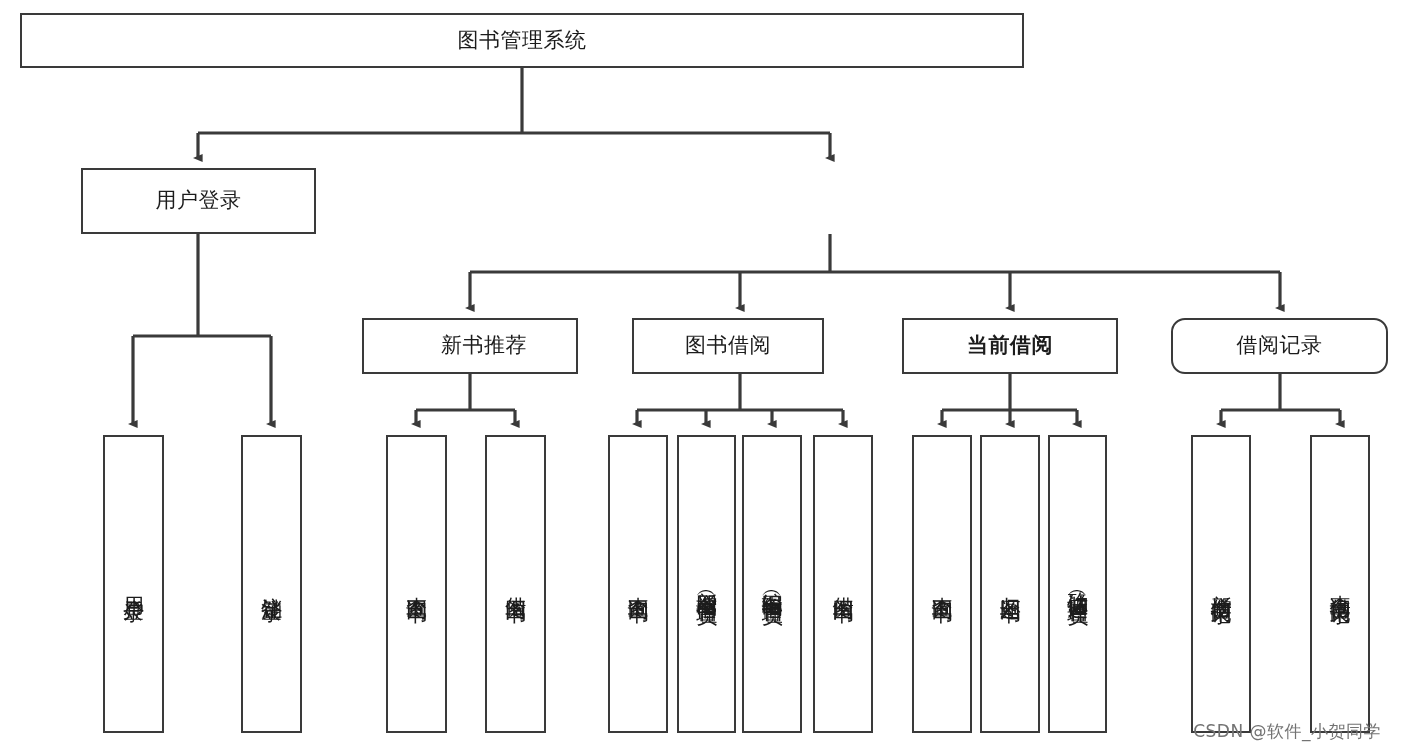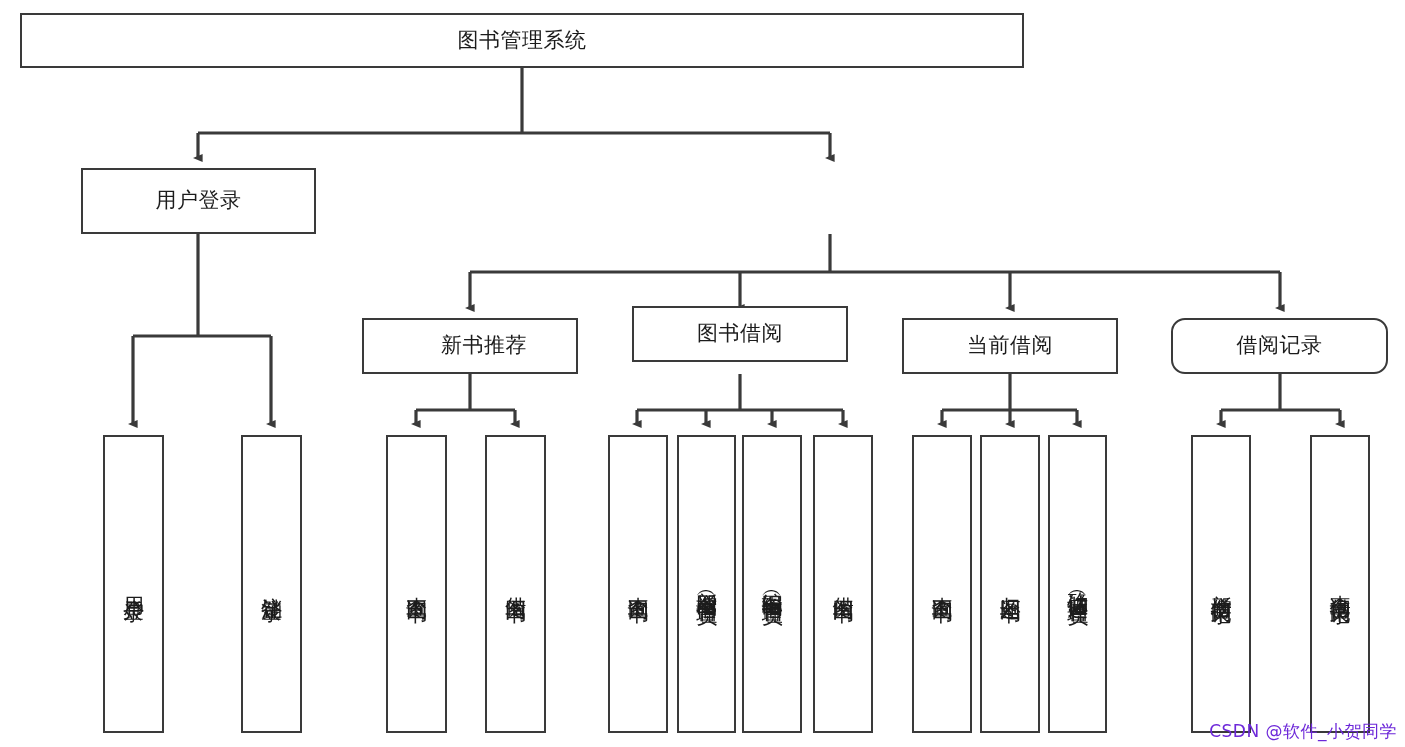--- a/index.html
+++ b/index.html
@@ -51,24 +51,24 @@
     padding-bottom: 4px;
   }
   .node-v .vlabel {
     writing-mode: vertical-rl;
     text-orientation: upright;
     display: block;
     white-space: nowrap;
   }
   #watermark {
     position: absolute;
-    right: 8px;
+    right: 24px;
     bottom: 4px;
     font-size: 17px;
-    color: #6d28d9;
+    color: #737373;
     letter-spacing: 0.5px;
     white-space: nowrap;
     user-select: none;
   }
 </style>
 </head>
 <body>
 
 <div id="diagram-root">
 
@@ -128,25 +128,25 @@
 
   <div class="node node-h" style="left:81px; top:168px; width:235px; height:66px;">
     <span>用户登录</span>
   </div>
 
 
   <div class="node node-h" style="left:362px; top:318px; width:216px; height:56px;padding-left:28px;">
     <span>新书推荐</span>
   </div>
 
-  <div class="node node-h" style="left:632px; top:306px; width:216px; height:56px;">
+  <div class="node node-h" style="left:632px; top:318px; width:192px; height:56px;">
     <span>图书借阅</span>
   </div>
 
-  <div class="node node-h" style="left:902px; top:318px; width:216px; height:56px;">
+  <div class="node node-h" style="left:902px; top:318px; width:216px; height:56px;font-weight:bold;">
     <span>当前借阅</span>
   </div>
 
   <div class="node node-h" style="left:1171px; top:318px; width:217px; height:56px;border-radius:14px;">
     <span>借阅记录</span>
   </div>
 
   <div class="node node-v" style="left:103px; top:435px; width:61px; height:298px;">
     <span class="vlabel">用户登录</span>
   </div>

